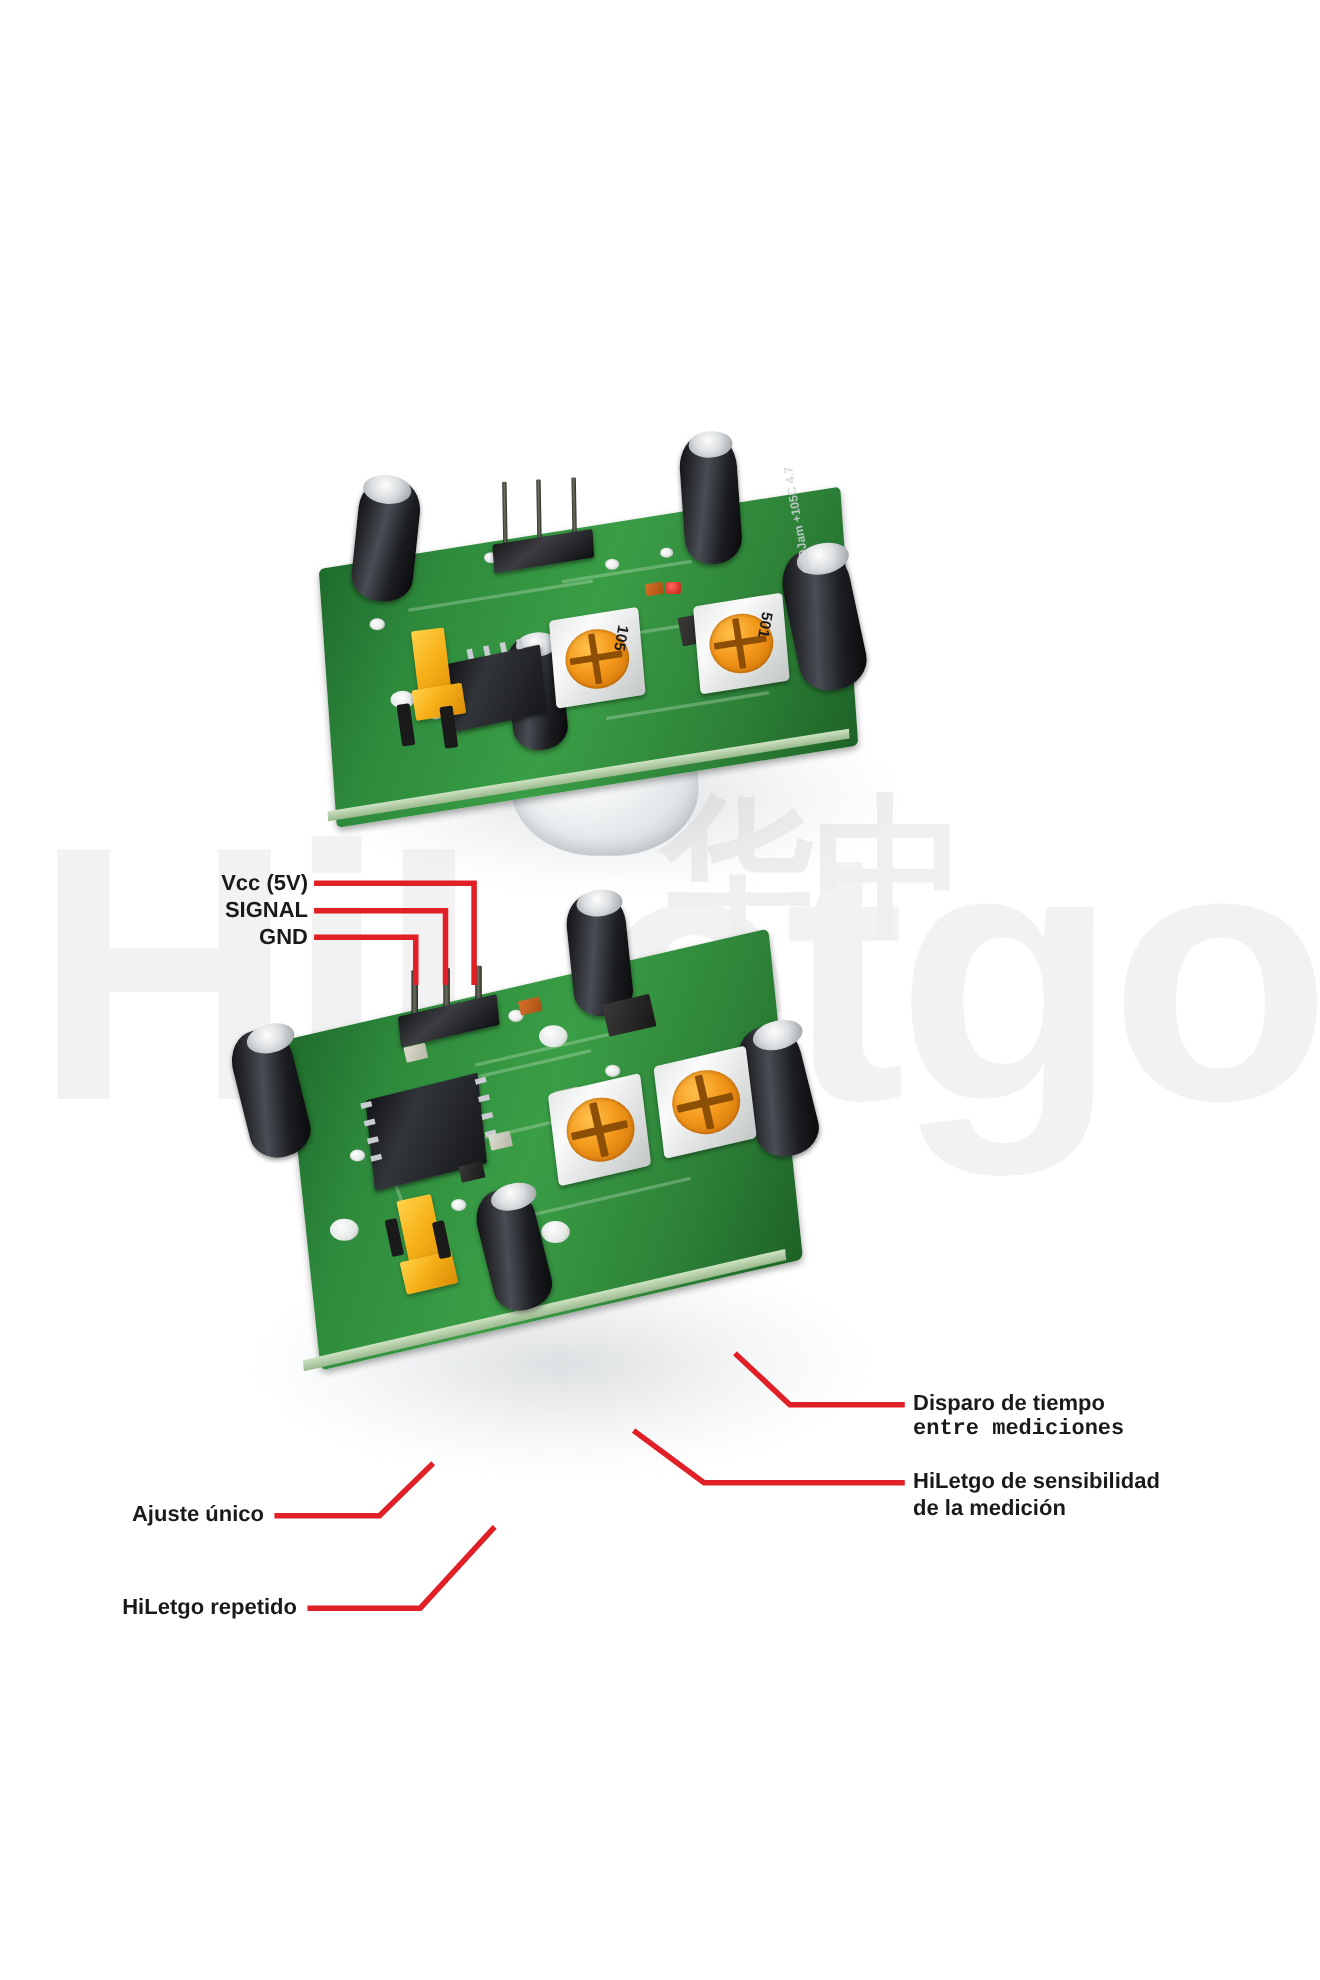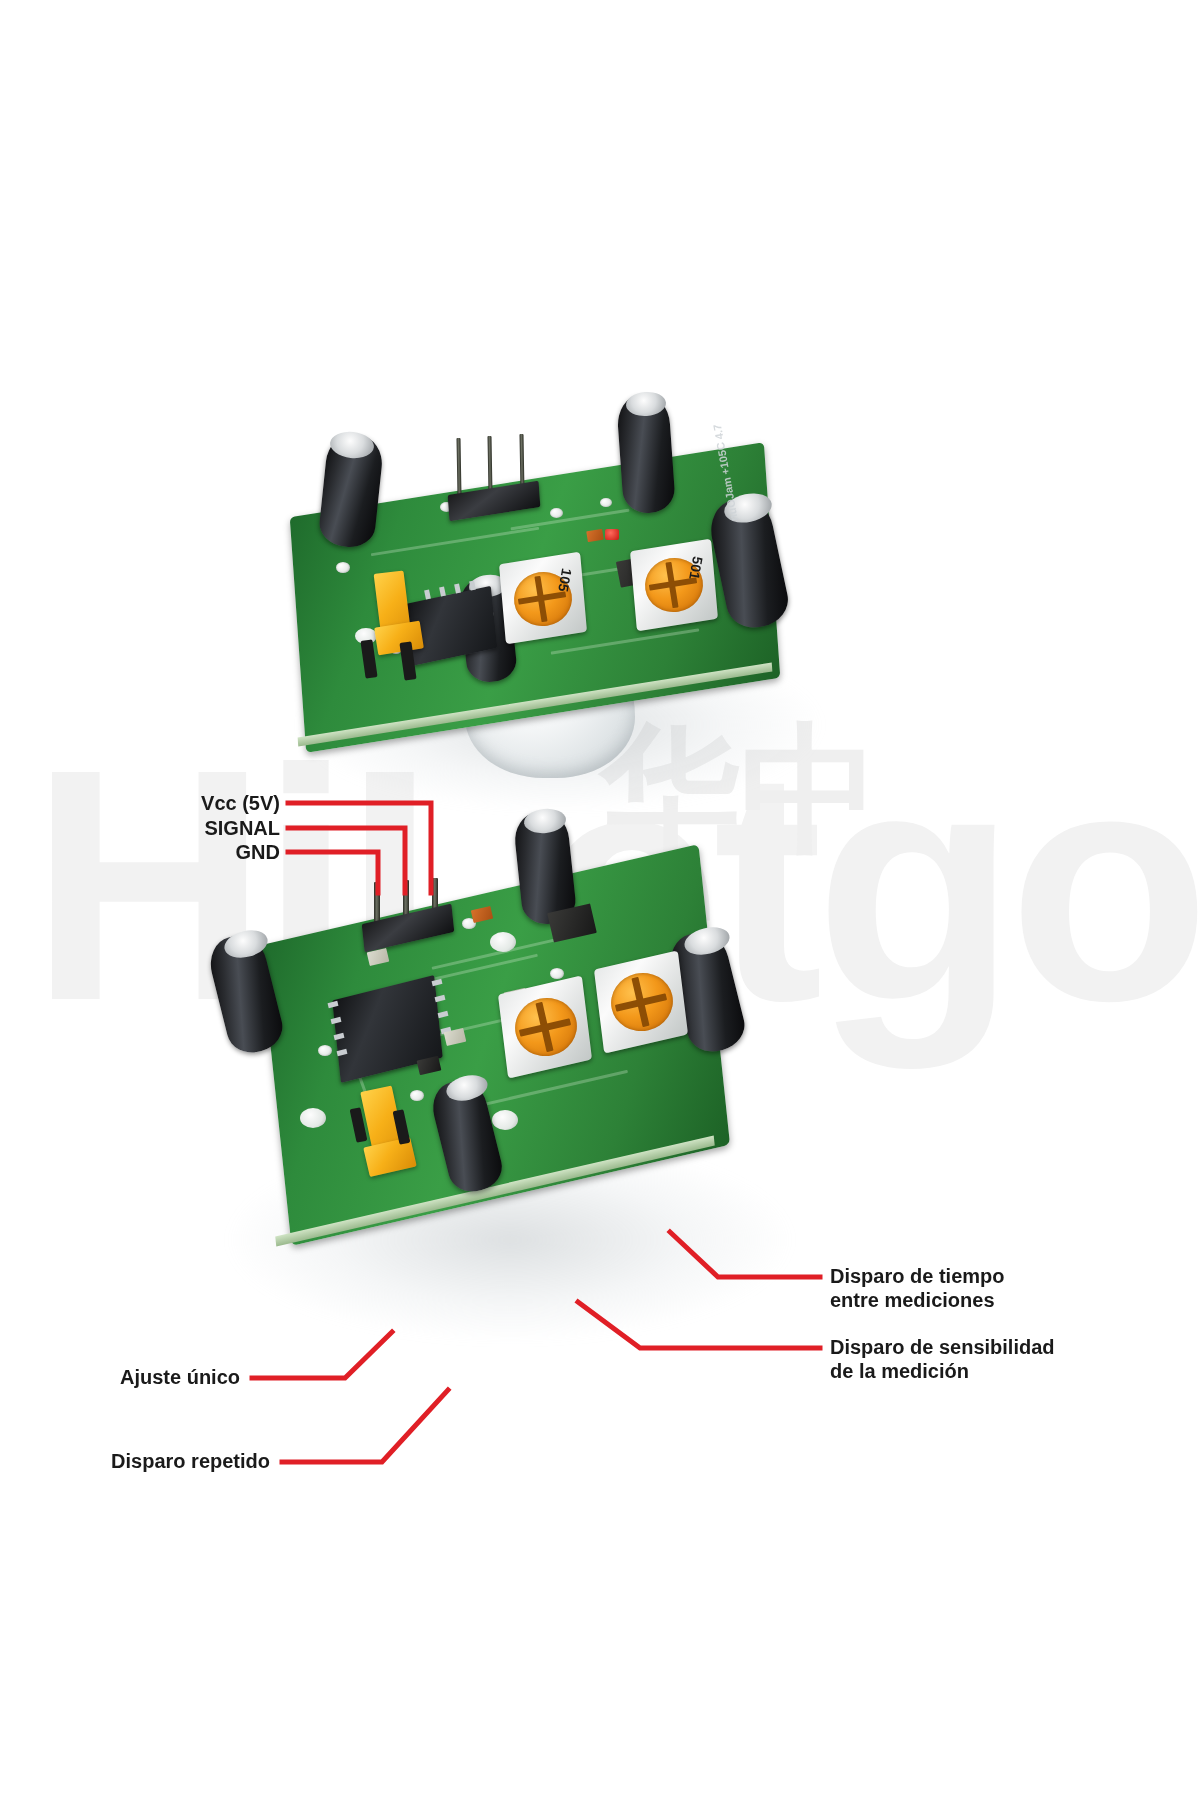--- a/index.html
+++ b/index.html
@@ -379,24 +379,24 @@
       </g>
     </svg>
   </div>
 
   <div class="label right-al" style="left:100px; top:791px; width:180px;">Vcc (5V)</div>
   <div class="label right-al" style="left:100px; top:816px; width:180px;">SIGNAL</div>
   <div class="label right-al" style="left:100px; top:840px; width:180px;">GND</div>
 
   <div style="position:absolute; left:830px; top:1264px; z-index:7;">
     <div class="label left-al" style="position:static;">Disparo de tiempo</div>
-    <div class="label left-al" style="position:static;">entre mediciones</div>
+    <div class="label left-al" style="position:static;font-family:Liberation Mono, monospace;">entre mediciones</div>
   </div>
 
   <div style="position:absolute; left:830px; top:1335px; z-index:7;">
-    <div class="label left-al" style="position:static;">Disparo de sensibilidad</div>
+    <div class="label left-al" style="position:static;">HiLetgo de sensibilidad</div>
     <div class="label left-al" style="position:static;">de la medición</div>
   </div>
 
   <div class="label right-al" style="left:60px; top:1365px; width:180px;">Ajuste único</div>
-  <div class="label right-al" style="left:45px; top:1449px; width:225px;">Disparo repetido</div>
+  <div class="label right-al" style="left:45px; top:1449px; width:225px;">HiLetgo repetido</div>
 
 </div>
 
 </body></html>

